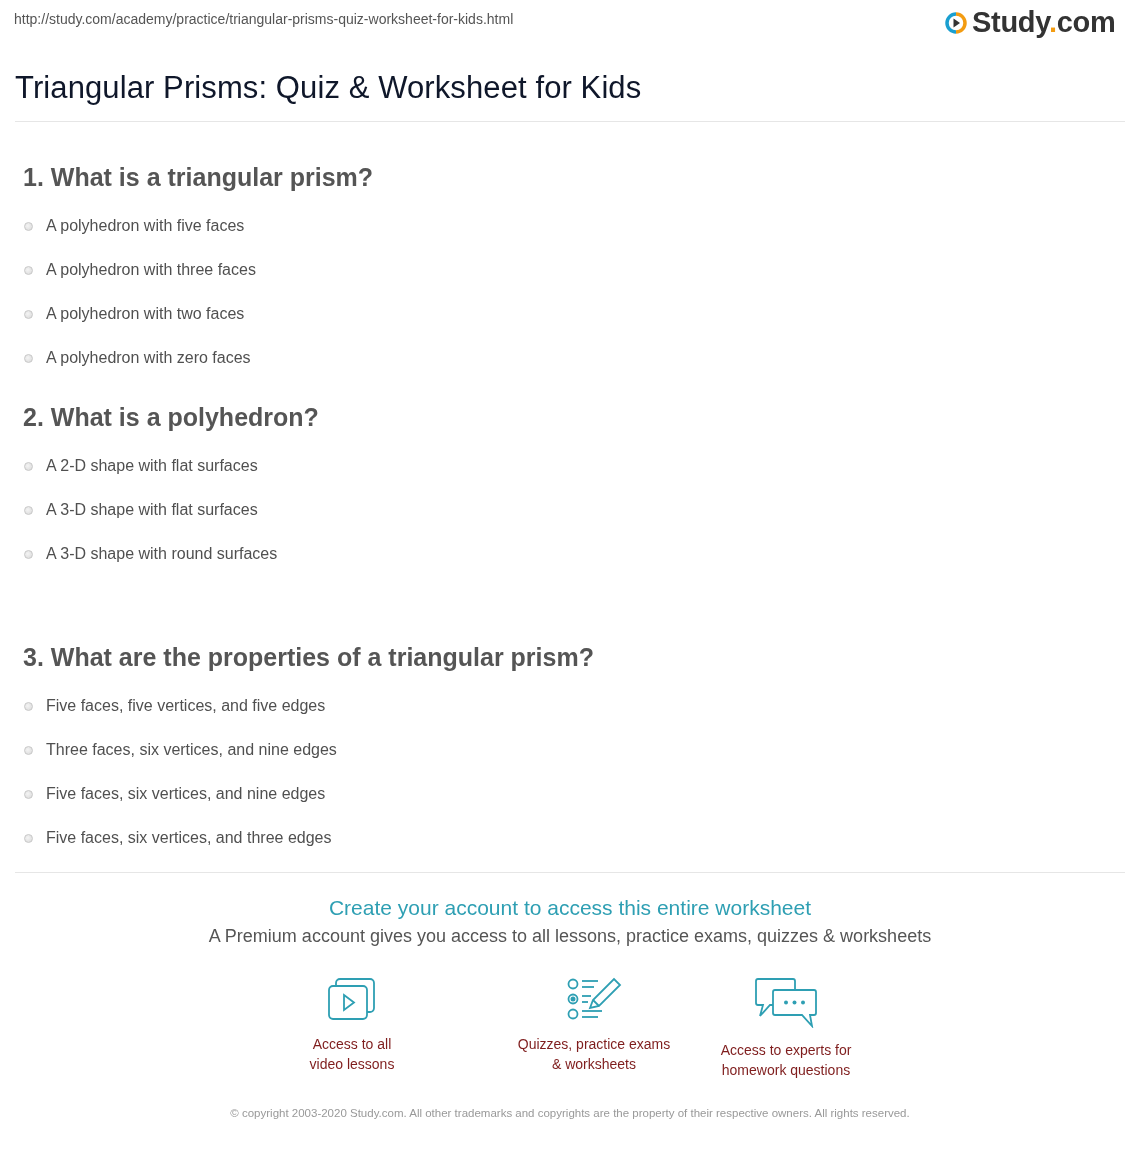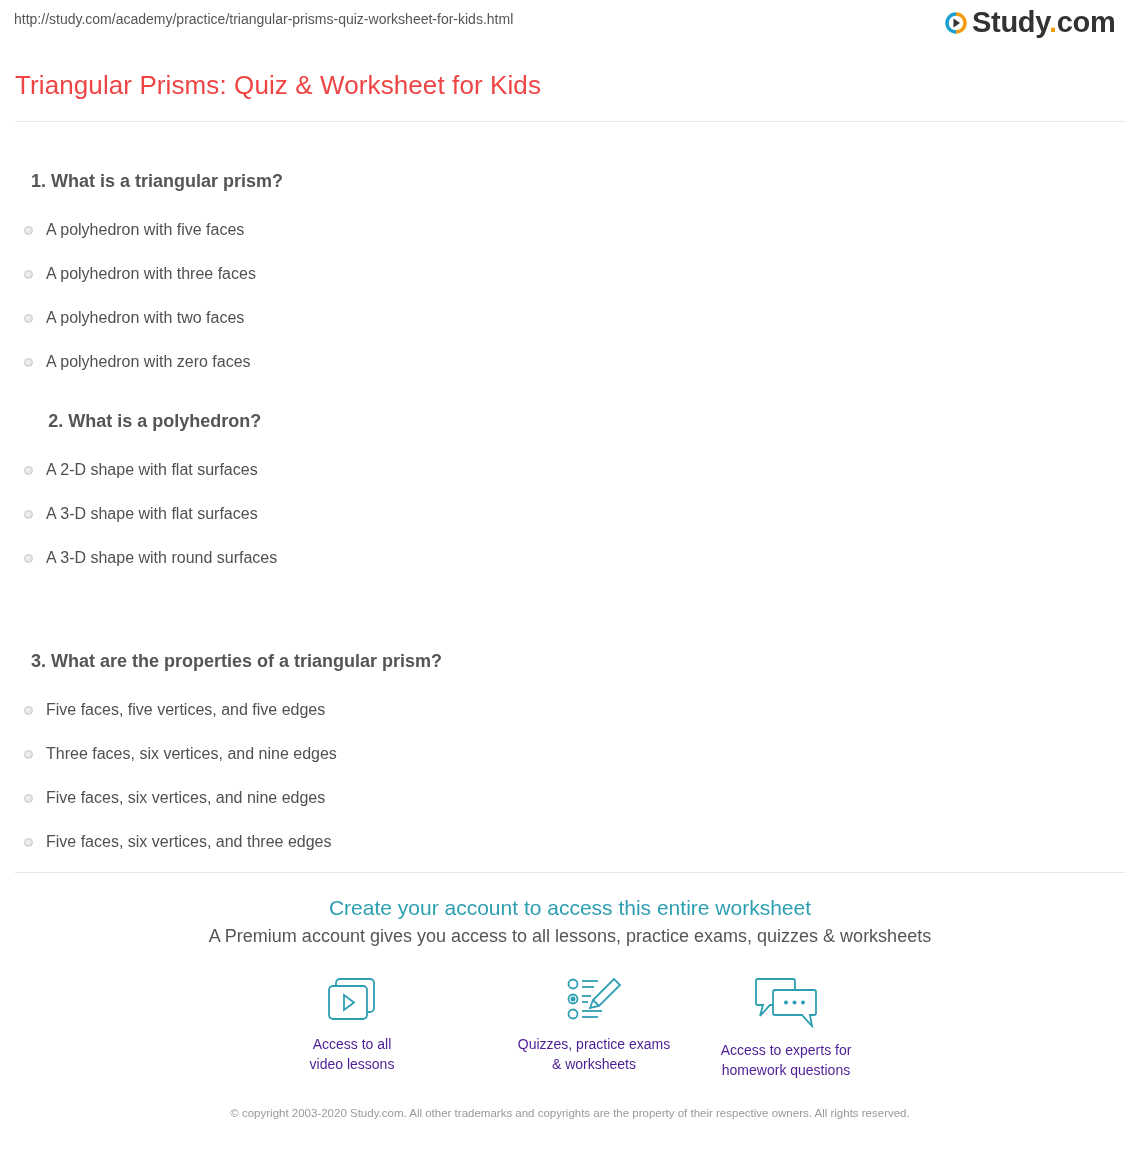--- a/index.html
+++ b/index.html
@@ -2,34 +2,34 @@
 <html><head>
 <meta charset="utf-8">
 <style>
   html, body { margin: 0; padding: 0; background: #ffffff; }
   body { width: 1140px; height: 1169px; position: relative; font-family: "Liberation Sans", "DejaVu Sans", sans-serif; color: #4a4a4a; overflow: hidden; }
   .url { position: absolute; left: 14px; top: 11px; font-size: 14px; color: #555; }
   .logo { position: absolute; left: 945px; top: 8px; display: flex; align-items: center; }
   .logo-mark { width: 22px; height: 22px; position: relative; margin-right: 5px; }
   .logo-text { font-size: 29px; font-weight: bold; color: #333; letter-spacing: -0.3px; line-height: 1; }
   .logo-dot { color: #f39c12; }
-  .title { position: absolute; left: 15px; top: 70px; margin: 0; font-size: 26px; font-weight: normal; color: #ef4444; letter-spacing: 0.1px; }
+  .title { position: absolute; left: 15px; top: 70px; margin: 0; font-size: 31px; font-weight: normal; color: #0f172a; letter-spacing: 0.1px; }
   .rule { position: absolute; left: 15px; right: 15px; height: 1px; background: #e6e6e6; }
   .question { position: absolute; left: 15px; }
-  .q-title { margin: 16px; font-size: 18px; font-weight: bold; color: #555; }
+  .q-title { margin: 8px; font-size: 25px; font-weight: bold; color: #555; }
   .options { list-style: none; padding: 0; margin: 0; }
   .option { display: flex; align-items: center; height: 44px; }
   .option:first-child { margin-top: 12px; }
   .radio { width: 9px; height: 9px; border-radius: 50%; border: 1px solid #c8c8c8; background: radial-gradient(circle at 40% 40%, #f4f4f4, #d8d8d8); margin-left: 9px; margin-right: 13px; box-sizing: border-box; }
   .opt-label { font-size: 16px; color: #505050; }
   .cta-title { position: absolute; left: 0; right: 0; top: 896px; text-align: center; font-size: 21px; color: #2e9fb3; margin: 0; font-weight: normal; }
   .cta-sub { position: absolute; left: 0; right: 0; top: 926px; text-align: center; font-size: 18px; color: #555; }
   .feature { position: absolute; top: 976px; width: 200px; text-align: center; }
   .feature svg { display: block; margin: 0 auto; }
-  .feature-label { margin-top: 12px; font-size: 14px; line-height: 20px; color: #4c1d95; }
+  .feature-label { margin-top: 12px; font-size: 14px; line-height: 20px; color: #7f1d1d; }
   .footer { position: absolute; left: 215px; width: 710px; top: 1105px; text-align: center; font-size: 11.5px; color: #999; line-height: 17px; }
 </style>
 </head>
 <body>
 
 <div class="url">http://study.com/academy/practice/triangular-prisms-quiz-worksheet-for-kids.html</div>
 
 <div class="logo">
   <span class="logo-mark">
     <svg width="22" height="22" viewBox="0 0 22 22">

